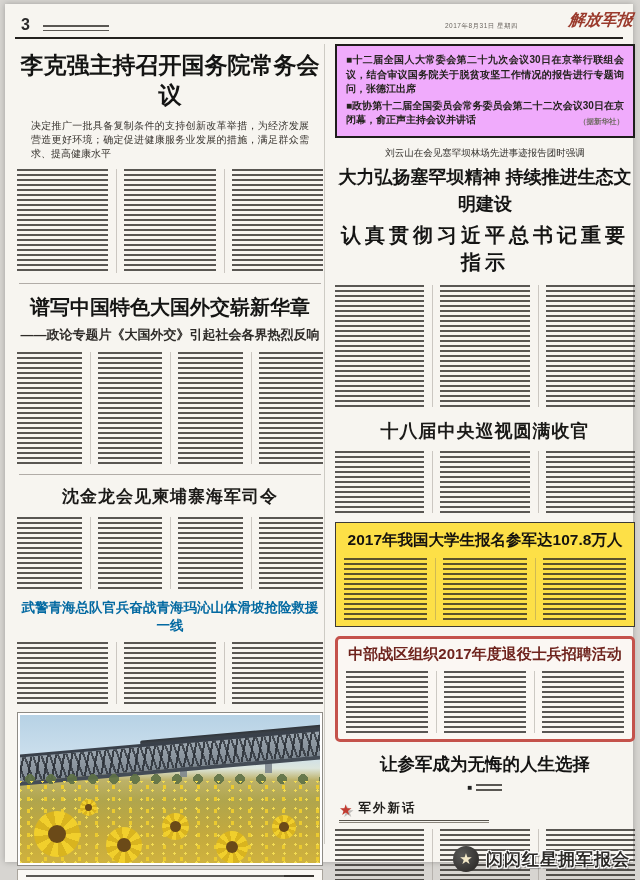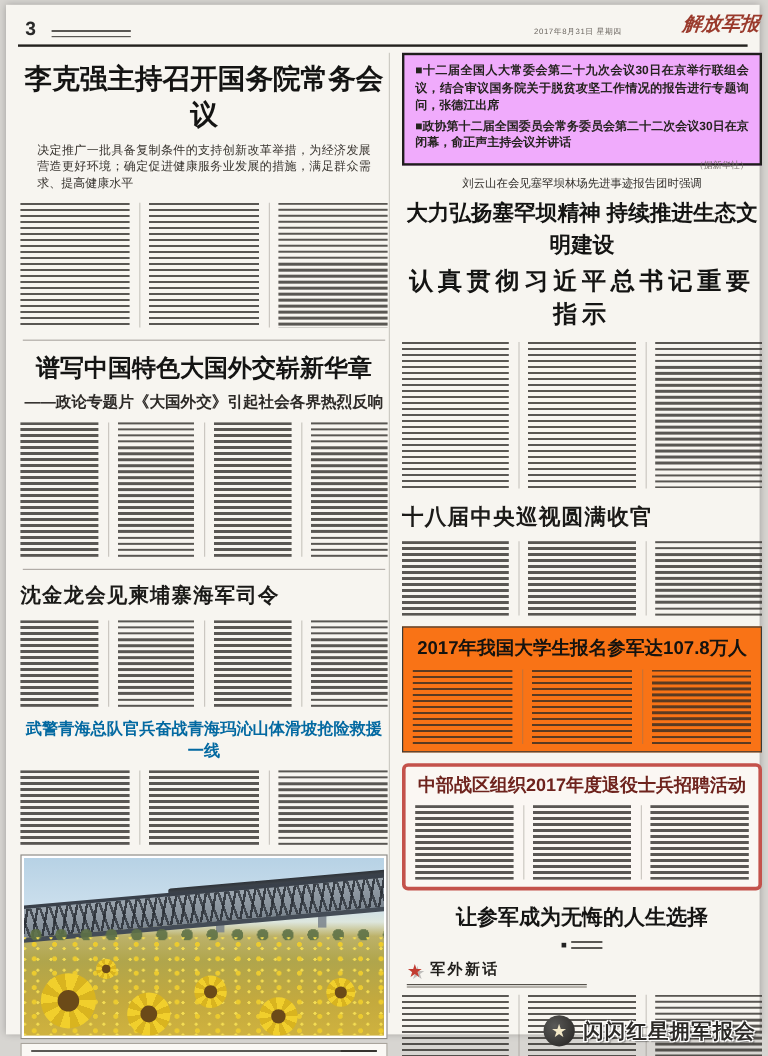--- a/index.html
+++ b/index.html
@@ -34,35 +34,35 @@
   .cols{display:flex;gap:8px;}
   .cols>div{flex:1;}
   .colrule>div+div{border-left:1px solid rgba(120,115,105,.35);padding-left:7px;background-clip:content-box;}
 
   
   .left-col{position:absolute;left:12px;top:40px;width:306px;}
   .right-col{position:absolute;left:330px;top:40px;width:300px;}
 
   .h-xl{font-size:23px;font-weight:bold;text-align:center;line-height:30px;color:#141413;margin:6px 0 0;}
   .h-lg{font-size:20px;font-weight:bold;text-align:center;line-height:27px;color:#141413;}
-  .h-md-serif{font-family:"DejaVu Serif",serif;font-size:17px;font-weight:bold;text-align:left;color:#1b1a18;letter-spacing:1px;}
+  .h-md-serif{font-family:"DejaVu Serif",serif;font-size:17px;font-weight:bold;text-align:center;color:#1b1a18;letter-spacing:1px;}
   .h-sm{font-size:13.5px;font-weight:bold;text-align:center;color:#0369a1;}
   .deck{margin:9px 14px 0;font-family:"DejaVu Serif",serif;font-size:10px;line-height:14px;text-align:justify;color:#38342f;}
   .subhead{font-size:13px;font-weight:bold;text-align:center;color:#2e2b28;margin-top:5px;}
   .kicker{font-size:9.5px;text-align:center;color:#33302c;margin-top:9px;}
   .sep{height:1px;background:rgba(90,85,78,.45);margin:10px 2px;}
 
   
   .briefs{border:2px solid #1f1e1c;padding:7px 9px 6px;font-size:10px;line-height:14.5px;
     font-weight:600;text-align:justify;color:#25231f;background:#f0abfc;}
   .briefs p{margin:0 0 2px;}
-  .briefs .src{float:right;font-weight:normal;font-size:7.5px;color:#6f6a63;margin-top:18px;}
-
-  
-  .box-plain{border:1.5px solid #3c3a36;padding:7px 8px 6px;margin-top:9px;background:#f97316;}
+  .briefs .src{float:right;font-weight:bold;font-size:7.5px;color:#6f6a63;margin-top:2px;}
+
+  
+  .box-plain{border:1.5px solid #3c3a36;padding:7px 8px 6px;margin-top:9px;background:#fde047;}
   .box-red{border:3px solid #c4524b;border-radius:5px;padding:6px 8px 6px;margin-top:9px;background:#fbf7f3;}
   .box-plain .h-box{font-size:15.5px;font-weight:bold;text-align:center;color:#15130f;}
   .box-red .h-box{font-size:15px;font-weight:bold;text-align:center;color:#6e231d;}
 
   
   .byline{display:flex;justify-content:center;align-items:center;gap:4px;margin-top:5px;}
   .byline .sq{font-size:8px;color:#222;}
   .byline .nm{width:26px;height:7px;}
   .flag{display:flex;align-items:flex-end;gap:6px;margin:8px 0 0 4px;width:150px;
     border-bottom:1px solid #55514a;padding-bottom:3px;position:relative;}

